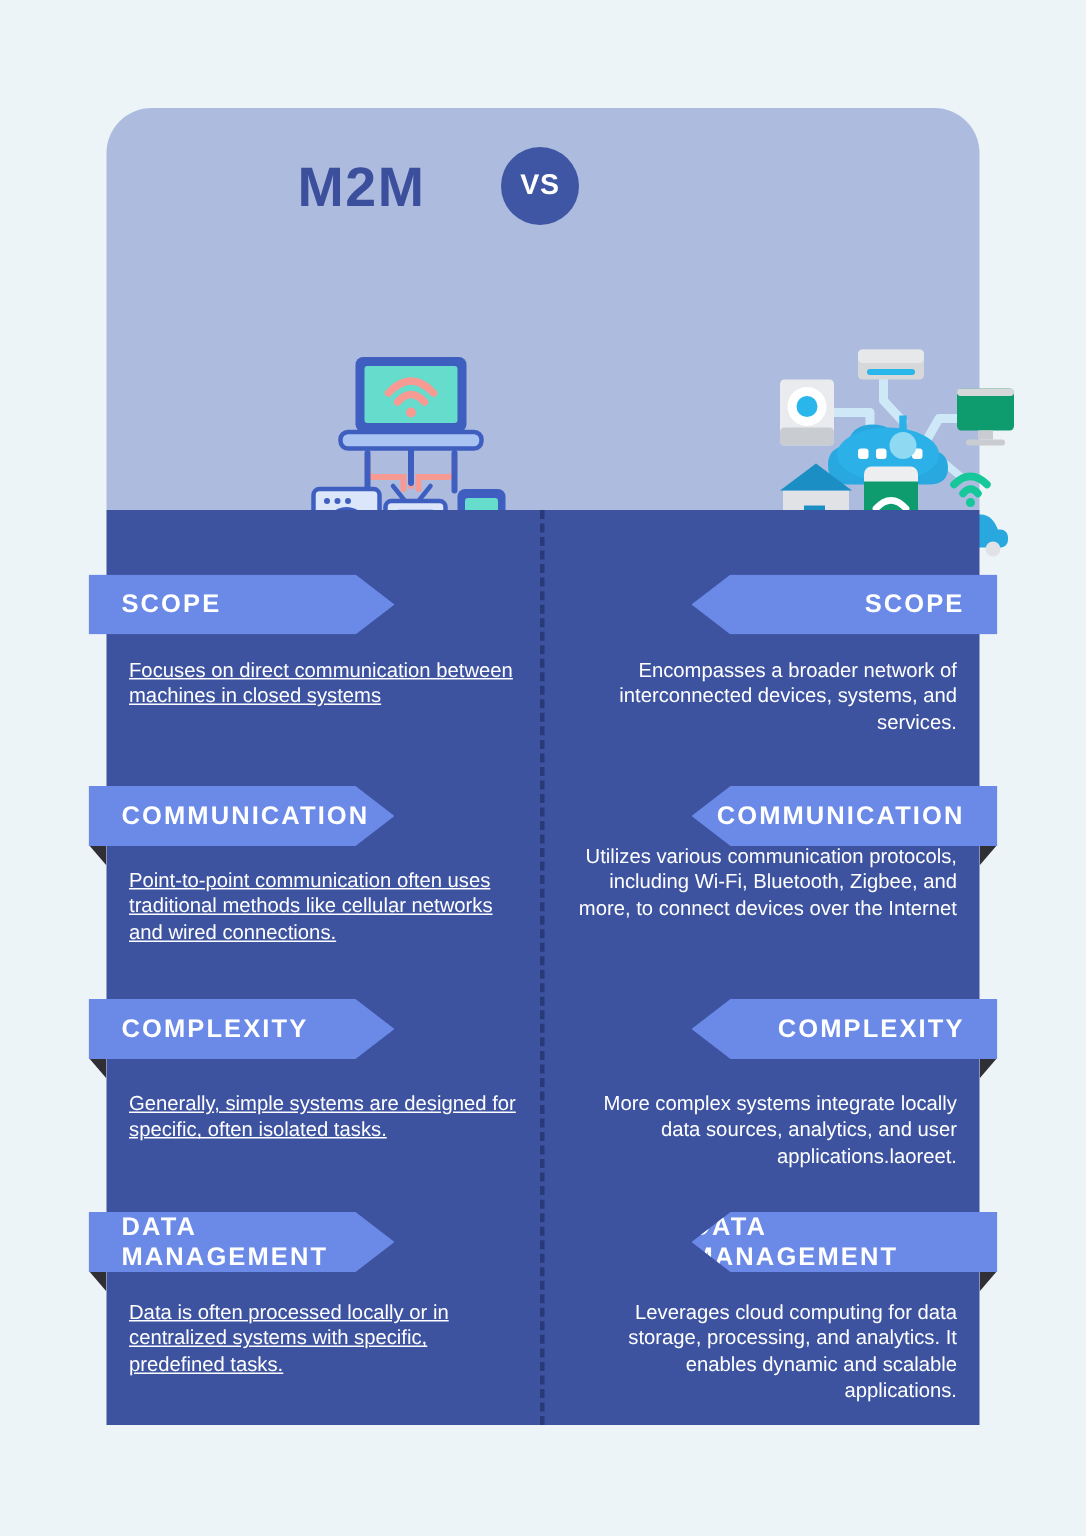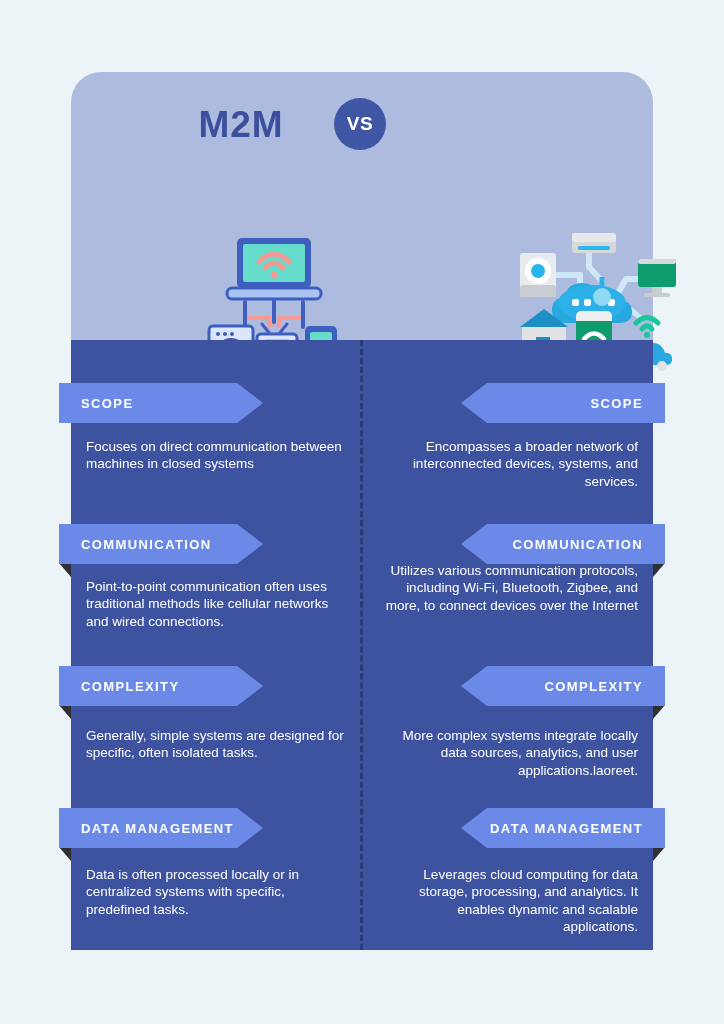--- a/index.html
+++ b/index.html
@@ -48,21 +48,21 @@
     border-left:3px dashed #2a3a78;
   }
 
   
   .row{position:absolute;left:0;width:724px;}
 
   .banner{
     position:absolute;height:40px;
     background:#6b8ae8;
     display:flex;align-items:center;
-    color:#ffffff;font-size:13px;font-weight:bold;letter-spacing:1.4px;
+    color:#ffffff;font-size:17px;font-weight:bold;letter-spacing:1.4px;
     z-index:4;
   }
   .banner.l{
     left:59px;width:204px;
     clip-path:polygon(0 0, 178px 0, 204px 20px, 178px 40px, 0 40px);
     padding-left:22px;box-sizing:border-box;
     justify-content:flex-start;
   }
   .banner.r{
     left:461px;width:204px;
@@ -76,21 +76,21 @@
     background:#2f2f35;
   }
   .fold.l{left:59px;clip-path:polygon(0 0, 12px 0, 12px 14px);}
   .fold.r{left:653px;clip-path:polygon(0 0, 12px 0, 0 14px);}
 
   .desc{
     position:absolute;
     color:#ffffff;font-size:13.5px;line-height:1.28;
     white-space:pre-line;
   }
-  .desc.l{left:86px;width:260px;text-align:left;}
+  .desc.l{left:86px;width:260px;text-align:left;text-decoration:underline;}
   .desc.r{left:380px;width:258px;text-align:right;}
 
   
   svg{display:block;}
 </style>
 </head>
 <body>
 
 <div id="stage">
 

